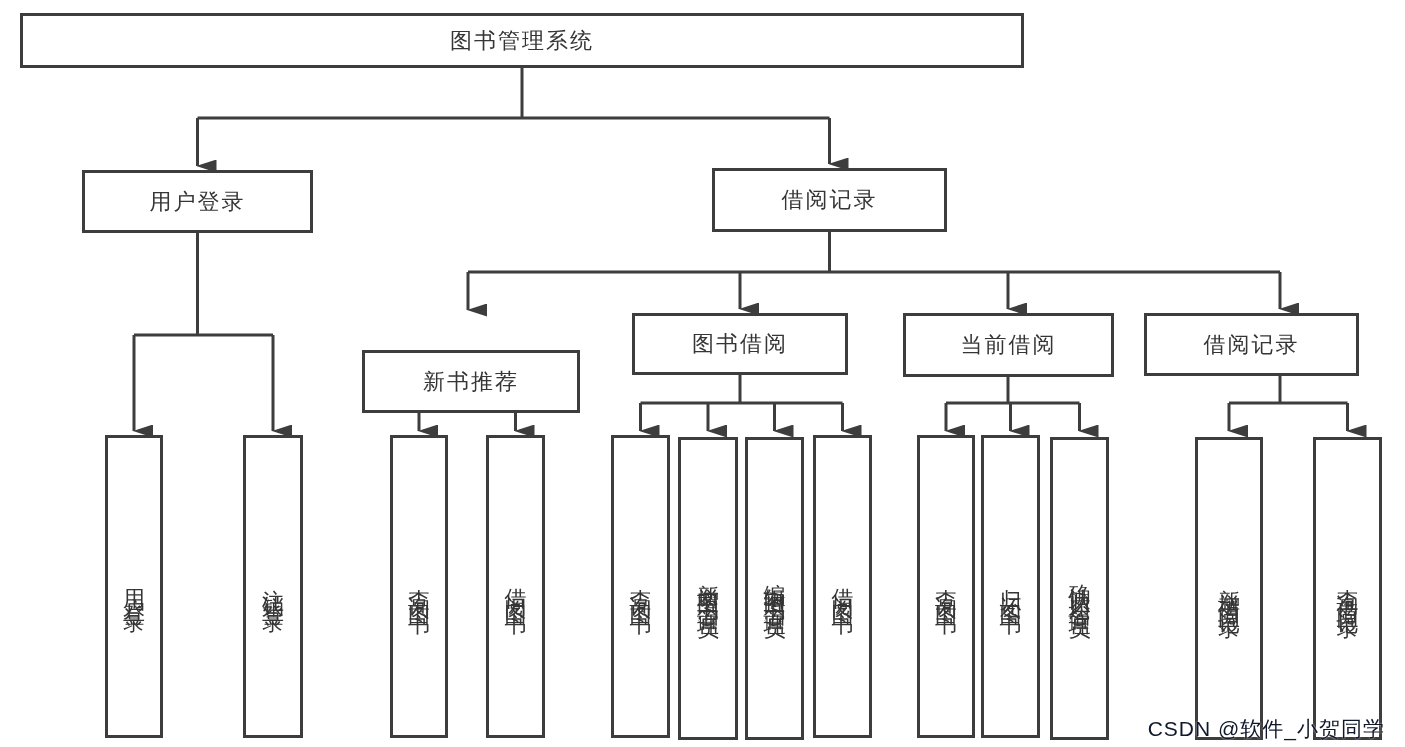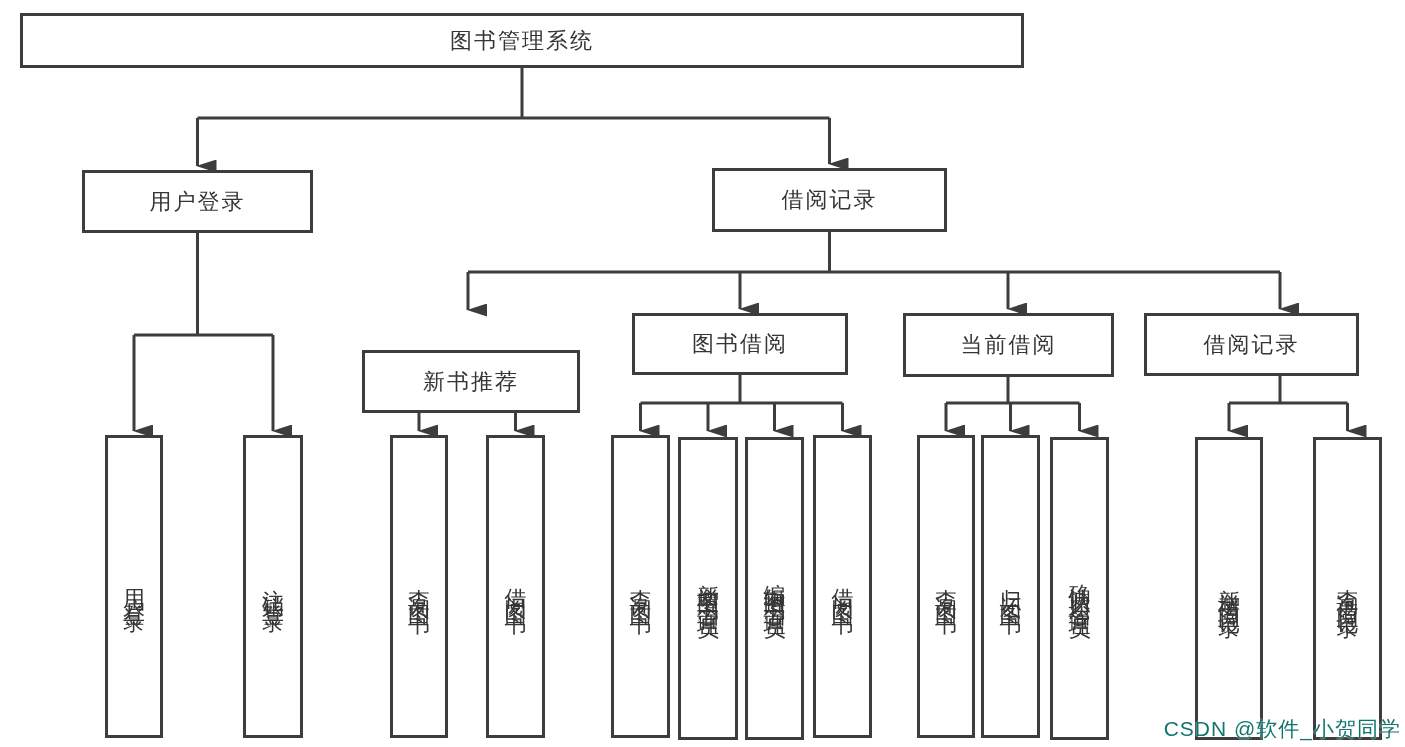--- a/index.html
+++ b/index.html
@@ -36,24 +36,24 @@
   .node.h {  }
 
   .node.v { 
     writing-mode: vertical-rl;
     letter-spacing: 8px;
     line-height: 1;
   }
 
   .watermark {
     position: absolute;
-    right: 4px;
+    right: 20px;
     bottom: 4px;
     font-size: 21px;
-    color: #0f766e;
+    color: #0f172a;
     text-shadow: 0 0 2px #ffffff;
     letter-spacing: 1px;
     white-space: nowrap;
     z-index: 5;
   }
 </style>
 </head>
 <body>
 
 <div class="stage">

